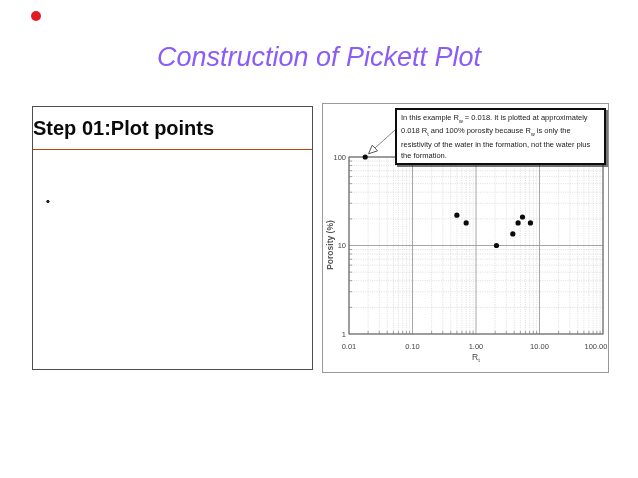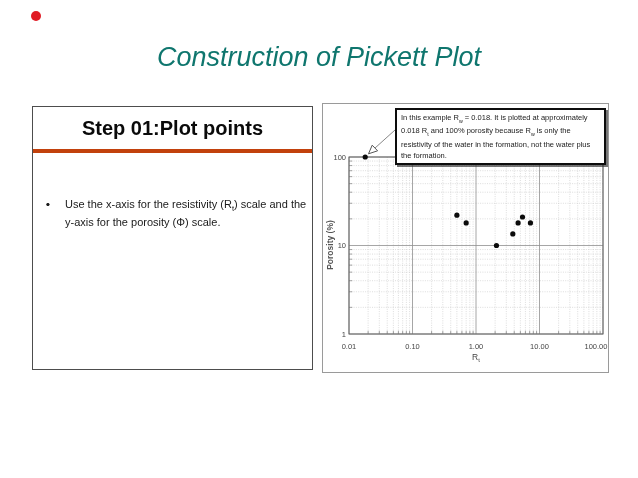--- a/index.html
+++ b/index.html
@@ -1,25 +1,25 @@
 <!DOCTYPE html>
 <html><head>
 <meta charset="utf-8">
 <style>
   html,body{margin:0;padding:0;background:#fff;}
   .slide{position:relative;width:638px;height:478px;background:#ffffff;overflow:hidden;
          font-family:"Liberation Sans",sans-serif;}
   .red-dot{position:absolute;left:31px;top:11px;width:10px;height:10px;border-radius:50%;}
   .title{position:absolute;left:0;top:42px;width:100%;margin:0;text-align:center;
-         font-style:italic;font-weight:normal;font-size:27px;color:#0f766e;}
+         font-style:italic;font-weight:normal;font-size:27px;color:#8b5cf6;}
   
   .panel{position:absolute;background:#fff;box-sizing:border-box;}
   .left{left:32px;top:106px;width:281px;height:264px;border:1px solid #4d4d4d;}
-  .left header{display:block;height:42px;border-bottom:4px solid #c2410c;
-               text-align:center;line-height:42px;font-weight:bold;font-size:20px;color:#0a0a0a;}
+  .left header{display:block;height:42px;border-bottom:1px solid #c2410c;
+               line-height:42px;font-weight:bold;font-size:20px;color:#0a0a0a;}
   .left ul{list-style:none;margin:44px 0 0 0;padding:0 6px 0 0;}
   .left li{position:relative;padding-left:32px;font-size:11px;line-height:1.42;color:#1a1a1a;
            margin-bottom:3px;width:243px;}
   .left li .marker{position:absolute;left:13px;top:0;}
   sub{font-size:70%;}
   
   .right{left:322px;top:103px;width:287px;height:270px;border:1px solid #9a9a9a;}
   .right svg{position:absolute;left:0;top:0;}
   .callout{position:absolute;left:72px;top:4px;width:211px;box-sizing:border-box;
            border:2px solid #0d0d0d;background:#fff;box-shadow:2px 2px 0 rgba(45,45,45,.65);
@@ -47,21 +47,21 @@
 
   <section class="panel left">
     <header>
       <span>Step 01:Plot points</span>
     </header>
     <ul>
       <li>
         <span class="marker">•</span>
       </li>
       <li>
-        <span class="marker">•</span><span>Use the x-axis for the resistivity (R<sub>t</sub>) scale and the y-axis for the porosity (Φ) scale.</span>
+        <span class="marker">•</span>
       </li>
     </ul>
   </section>
 
   <section class="panel right">
     <svg id="plot-svg" width="287" height="270" viewBox="0 0 287 270">
         <line x1="45.11540472466281" y1="53" x2="45.11540472466281" y2="230" class="gmin"></line>
         <line x1="45.11540472466281" y1="226.8" x2="45.11540472466281" y2="230" class="tk"></line>
         <line x1="56.29719967469856" y1="53" x2="56.29719967469856" y2="230" class="gmin"></line>
         <line x1="56.29719967469856" y1="226.8" x2="56.29719967469856" y2="230" class="tk"></line>

